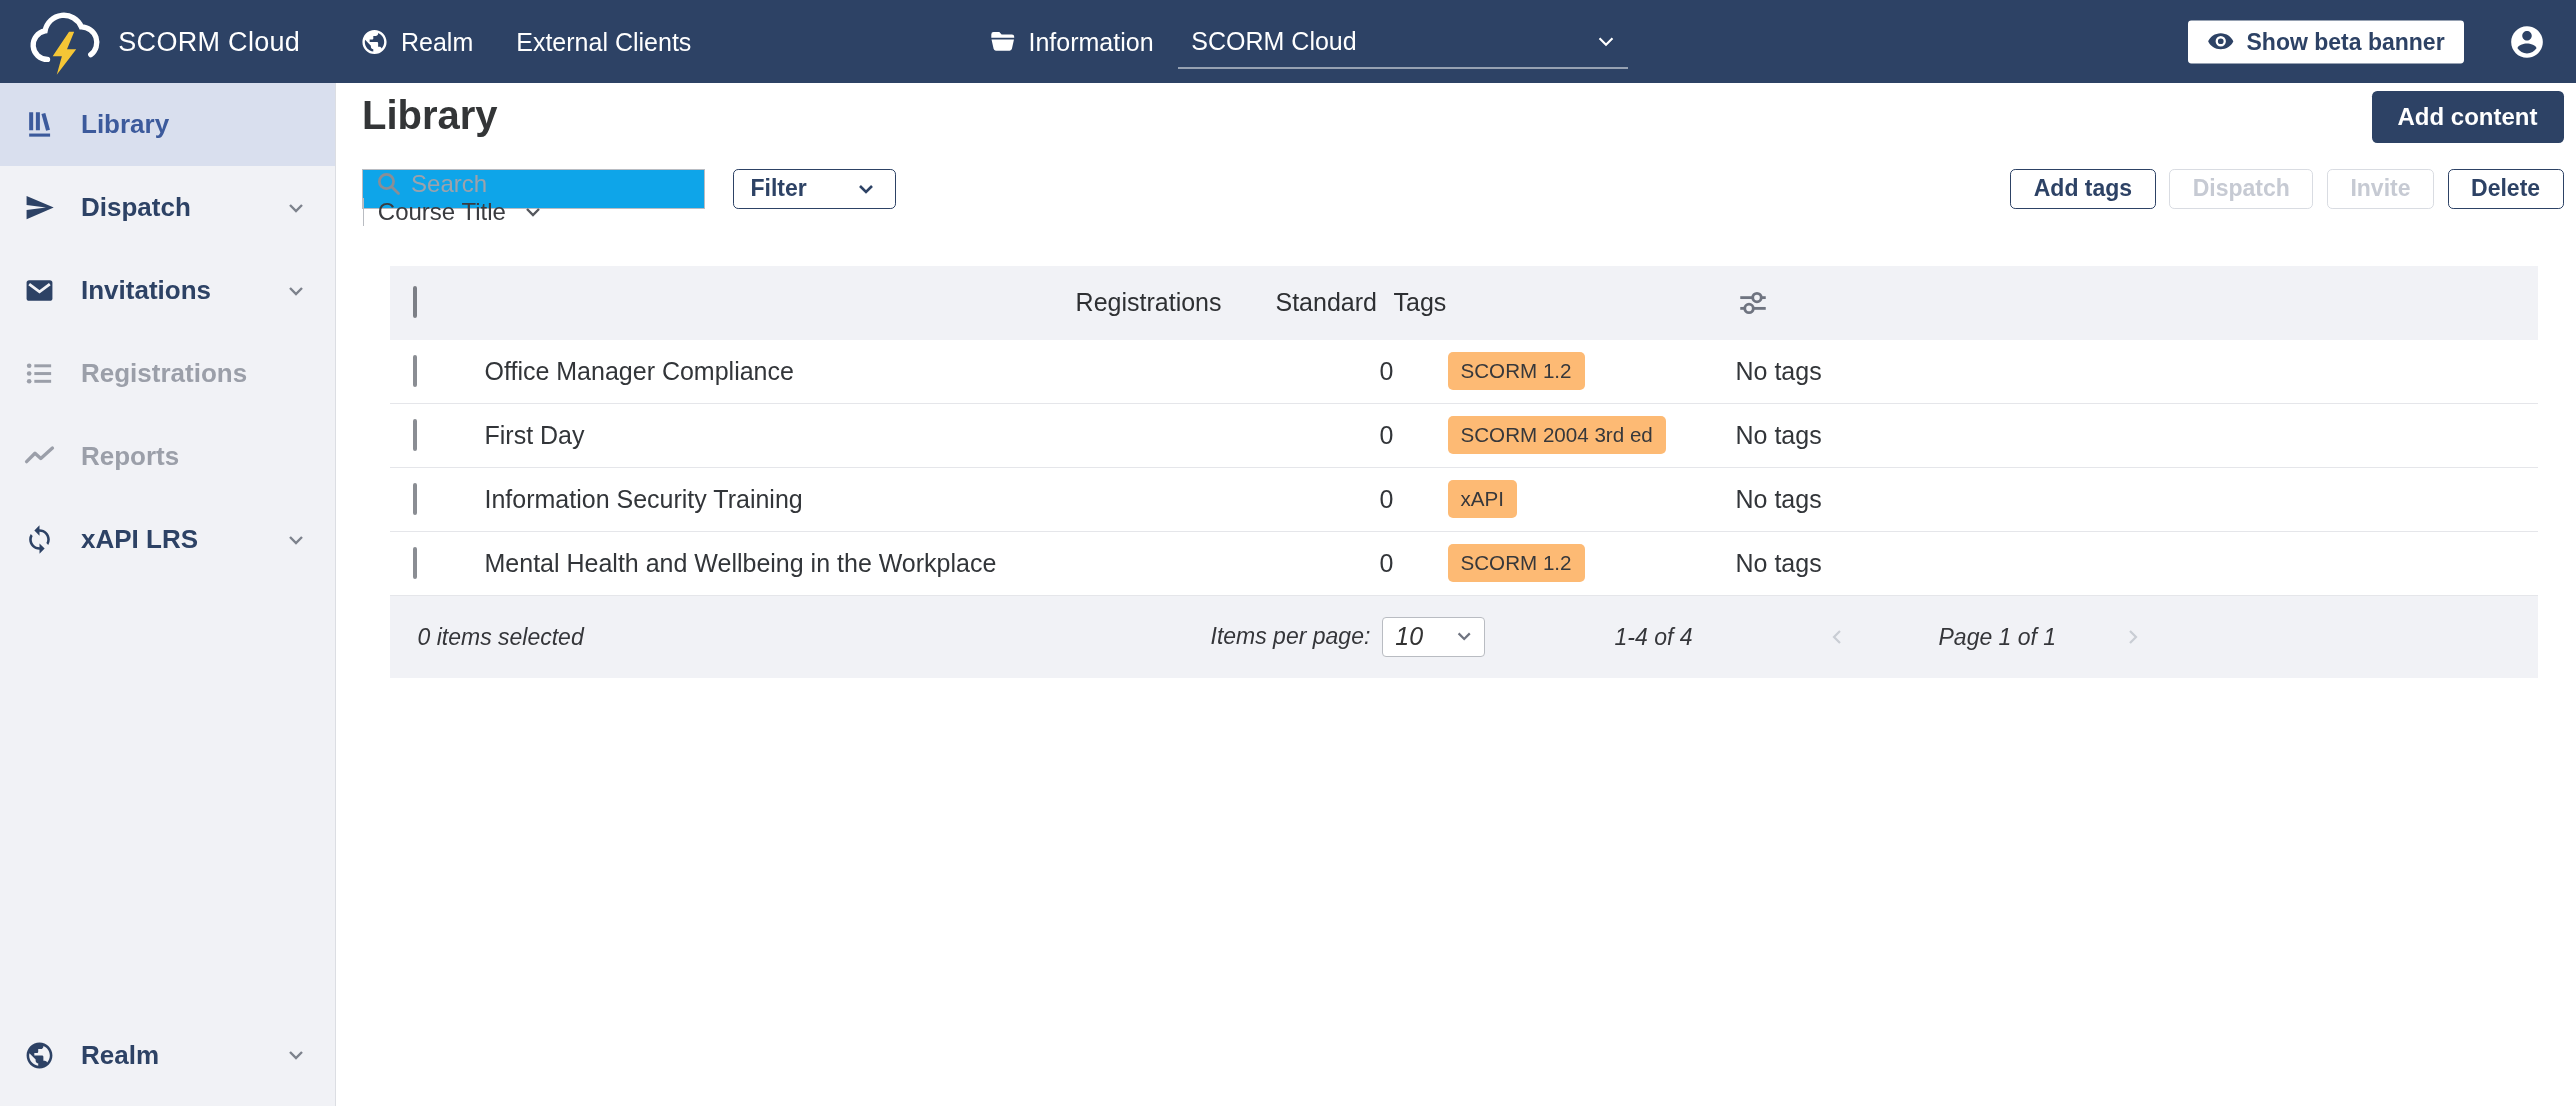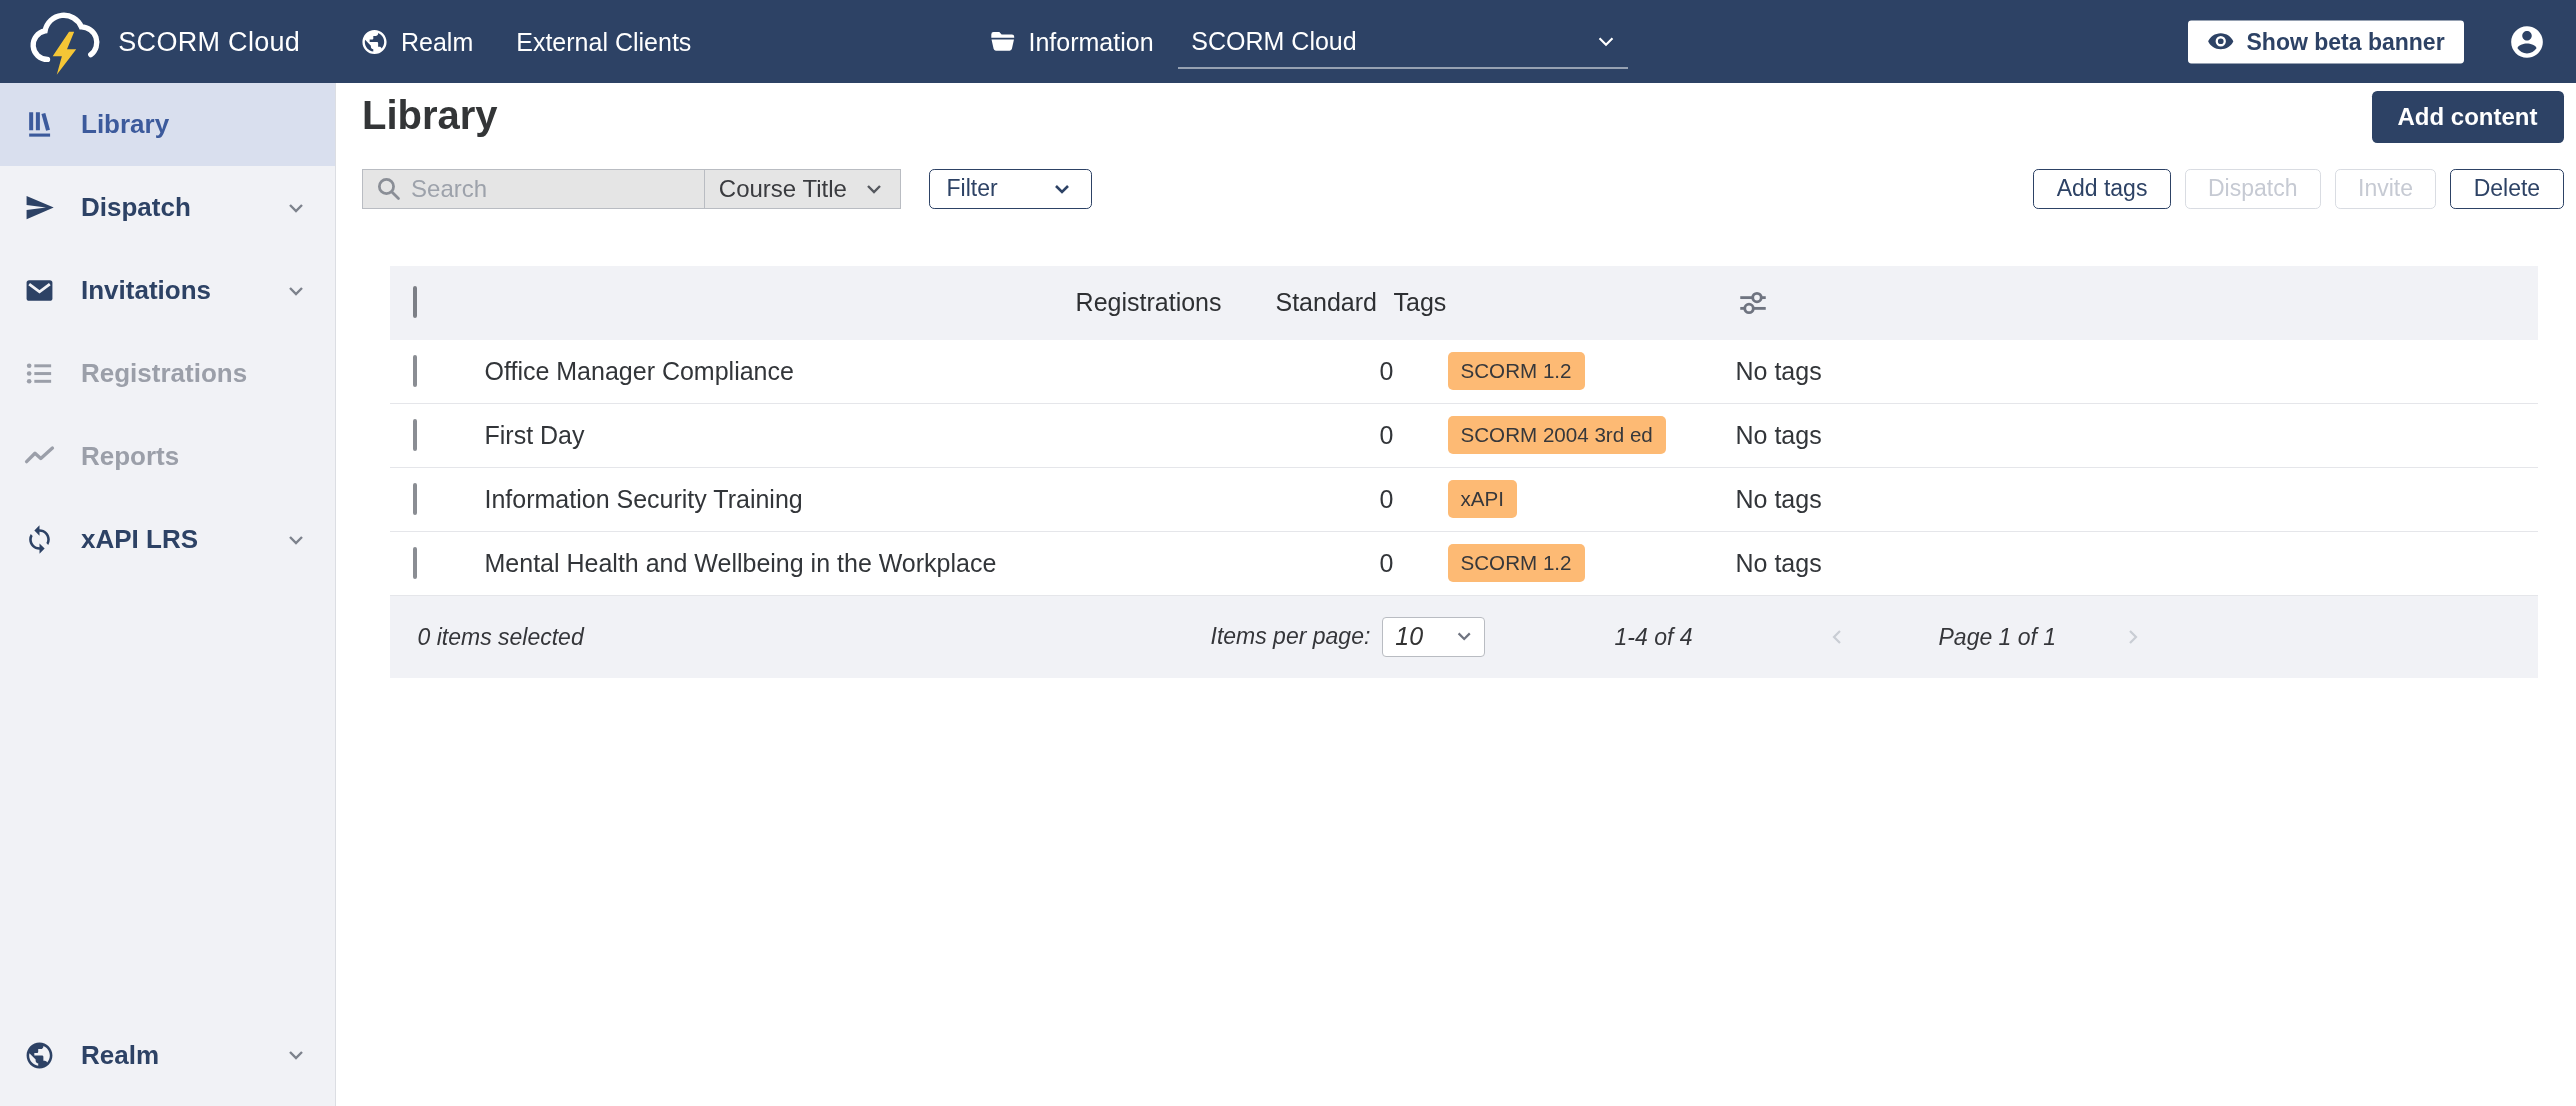--- a/index.html
+++ b/index.html
@@ -41,30 +41,30 @@
   .nav-bottom { position:absolute; left:0; right:0; bottom:9.5px; }
 
   
   .main { flex:1; background:#fff; padding:0 13.8px 0 26px; }
   .main-top { display:flex; justify-content:space-between; align-items:flex-start; margin-top:7.7px; }
   .page-title { font-size:40px; font-weight:700; color:#333537; line-height:48px; }
   .btn-primary { height:52px; padding:0 26px; background:#2d4265; color:#fff;
     border:none; border-radius:5.2px; font-size:24px; font-weight:600; cursor:pointer; }
 
   .controls { display:flex; align-items:center; margin-top:26px; height:40px; }
-  .search-combo { display:flex; height:40px; border:1.7px solid #b9bcc2; background:#e5e5e5; }
+  .search-combo { display:flex; height:40px; border:1.7px solid #b9bcc2; background:#0ea5e9;flex-direction:column; }
   .search-box { display:flex; align-items:center; width:341px; padding:0 12px; gap:8.6px; }
   .search-box input { border:none; outline:none; flex:1; font-size:24px; color:#333;
     font-family:"Liberation Sans", sans-serif; background:transparent; }
   .search-box input::placeholder { color:#9da2ab; }
   .field-select { display:flex; align-items:center; justify-content:space-between; width:196px;
     border-left:1.7px solid #b9bcc2; padding:0 13.8px; font-size:24px; color:#3a3b3f; cursor:pointer; }
   .btn-outline { display:flex; align-items:center; justify-content:space-between;
     height:40px; background:#fff; border:1.7px solid #2d4265; border-radius:5.2px;
-    color:#2d4265; font-size:23px; font-weight:400; cursor:pointer;
+    color:#2d4265; font-size:23px; font-weight:700; cursor:pointer;
     font-family:"Liberation Sans", sans-serif; }
   .filter-btn { width:163px; margin-left:27.5px; padding:0 17px; }
   .right-actions { margin-left:auto; display:flex; gap:13.8px; }
   .right-actions .btn-outline { justify-content:center; padding:0 22.4px; }
   .btn-outline.disabled { border-color:#d9dce2; color:#c6cad3; cursor:default; }
 
   
   .table-card { margin:57px 26px 0 27.5px; width:2148px; }
   .t-row { display:grid; grid-template-columns:72px 737px 172px 342px 1fr 38px;
     align-items:center; padding:0 21.5px 0 23px; }

